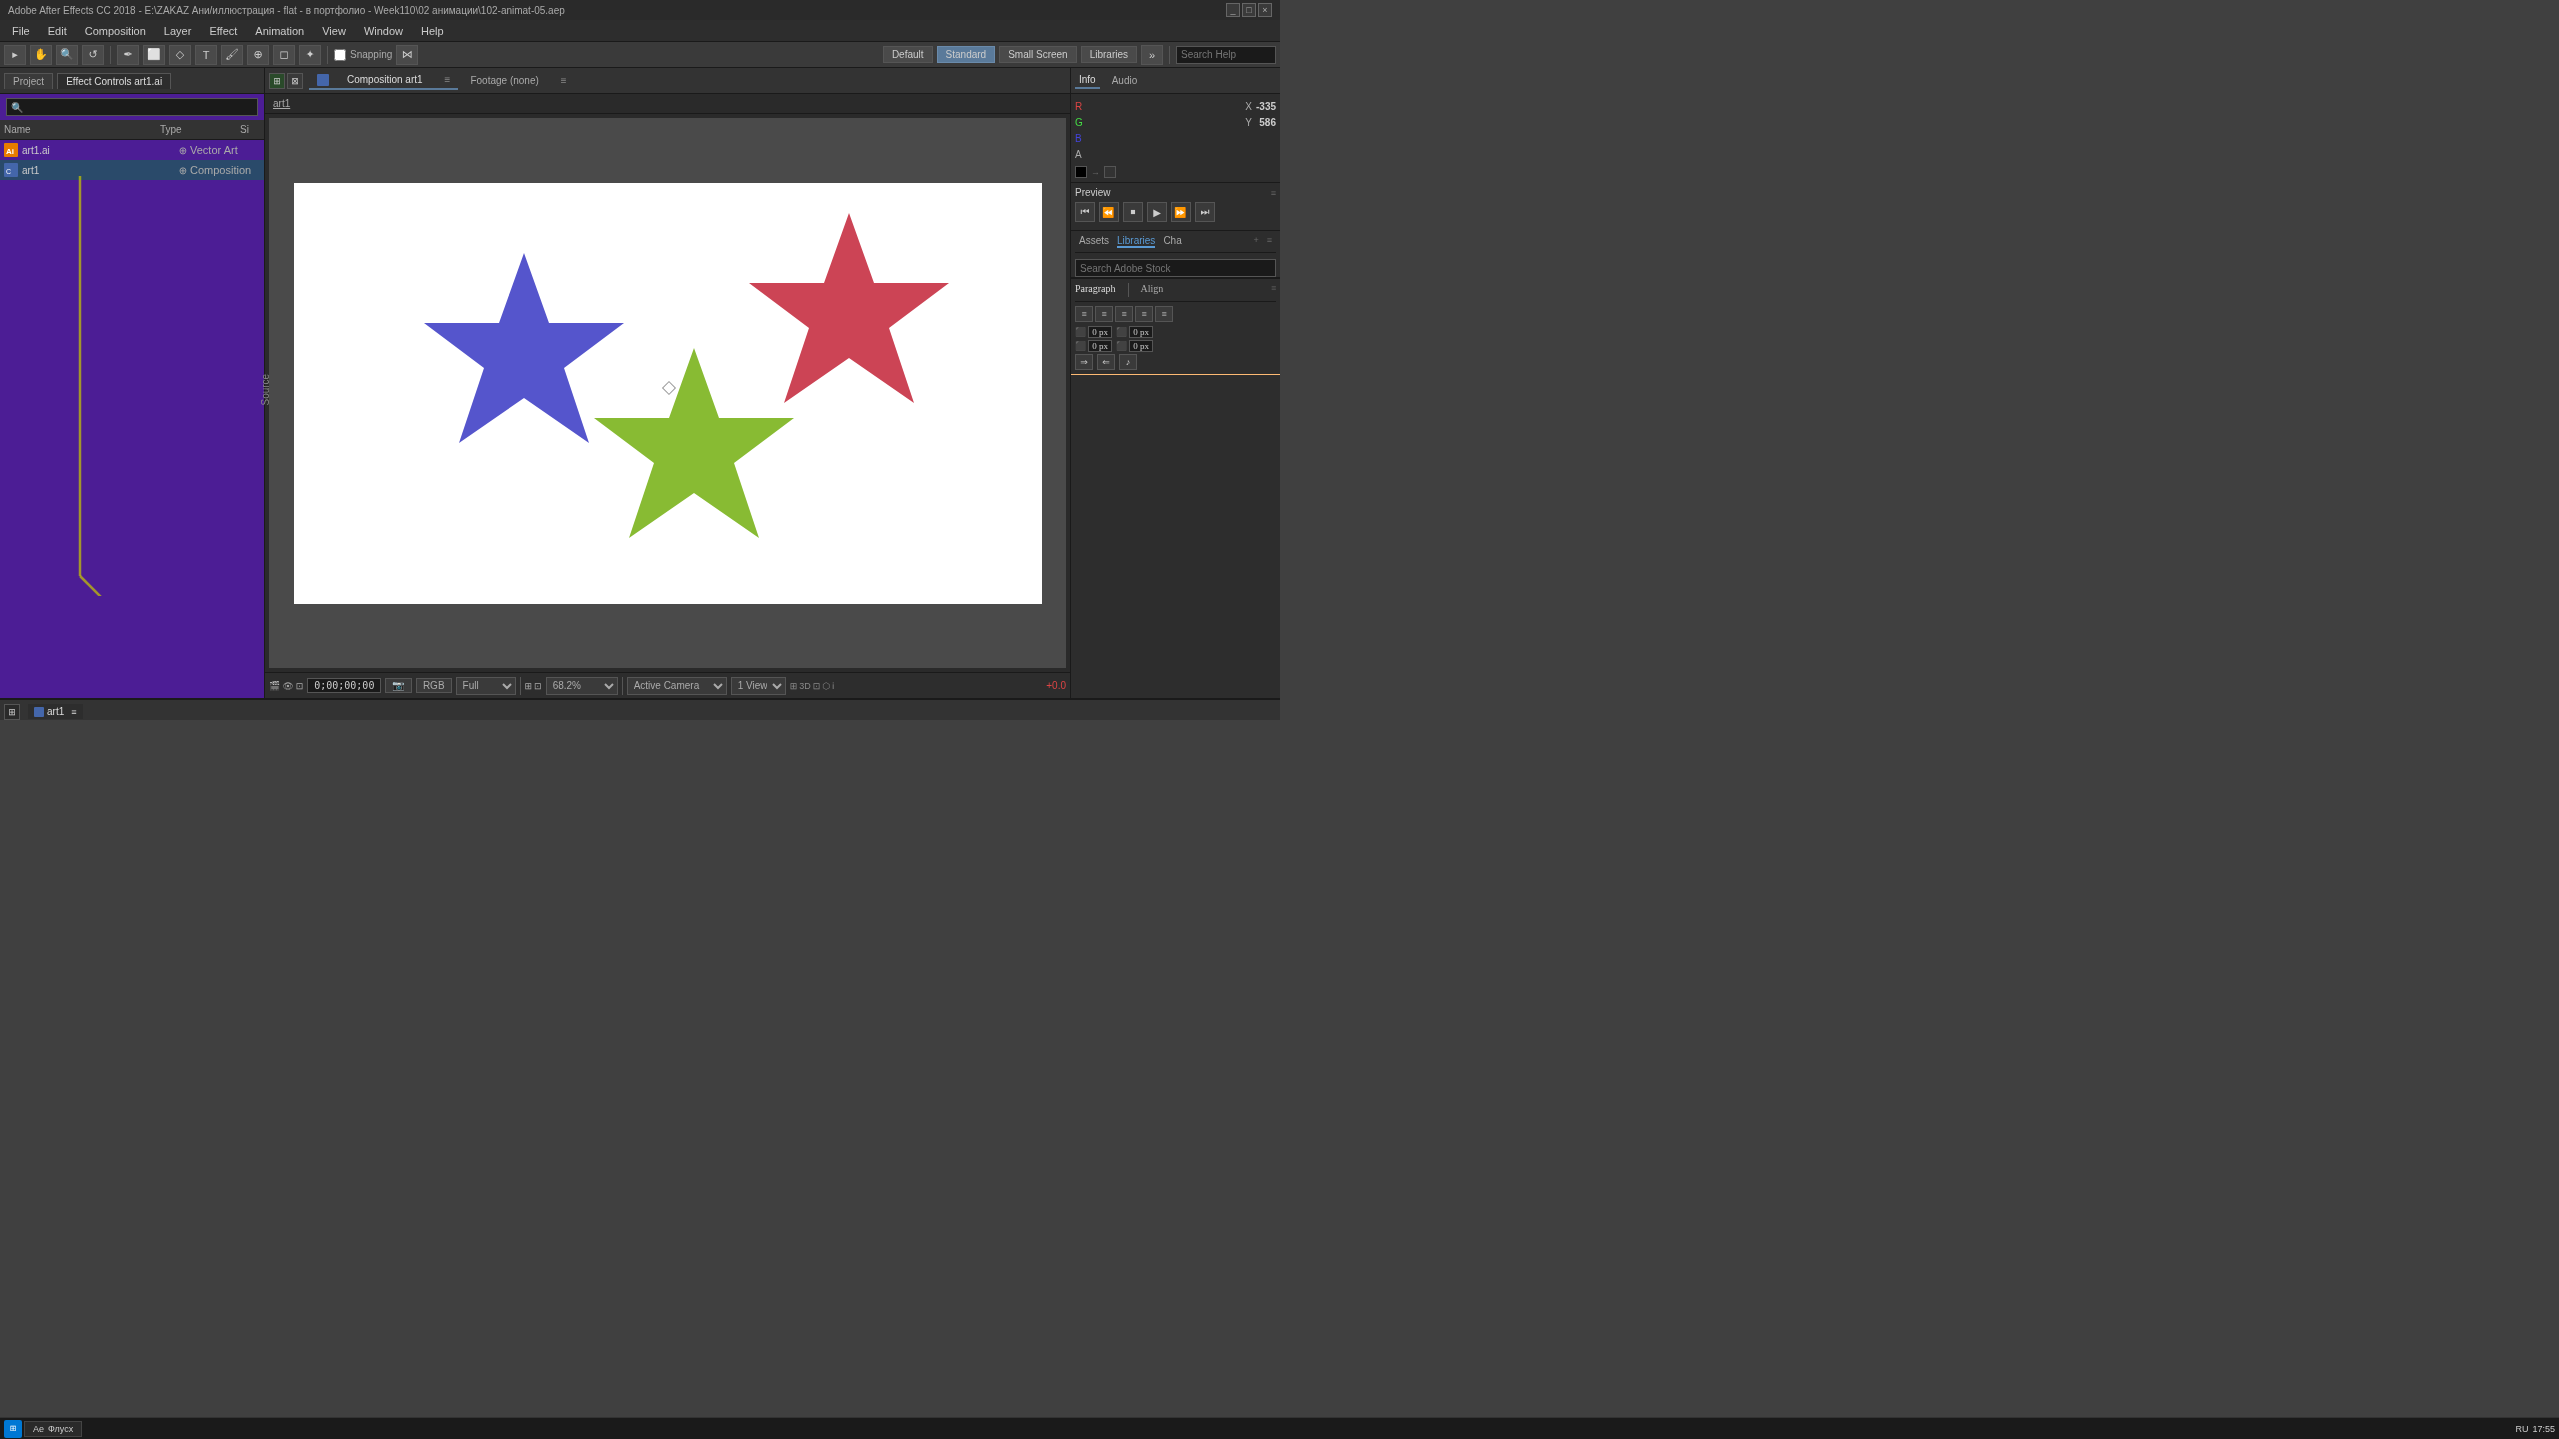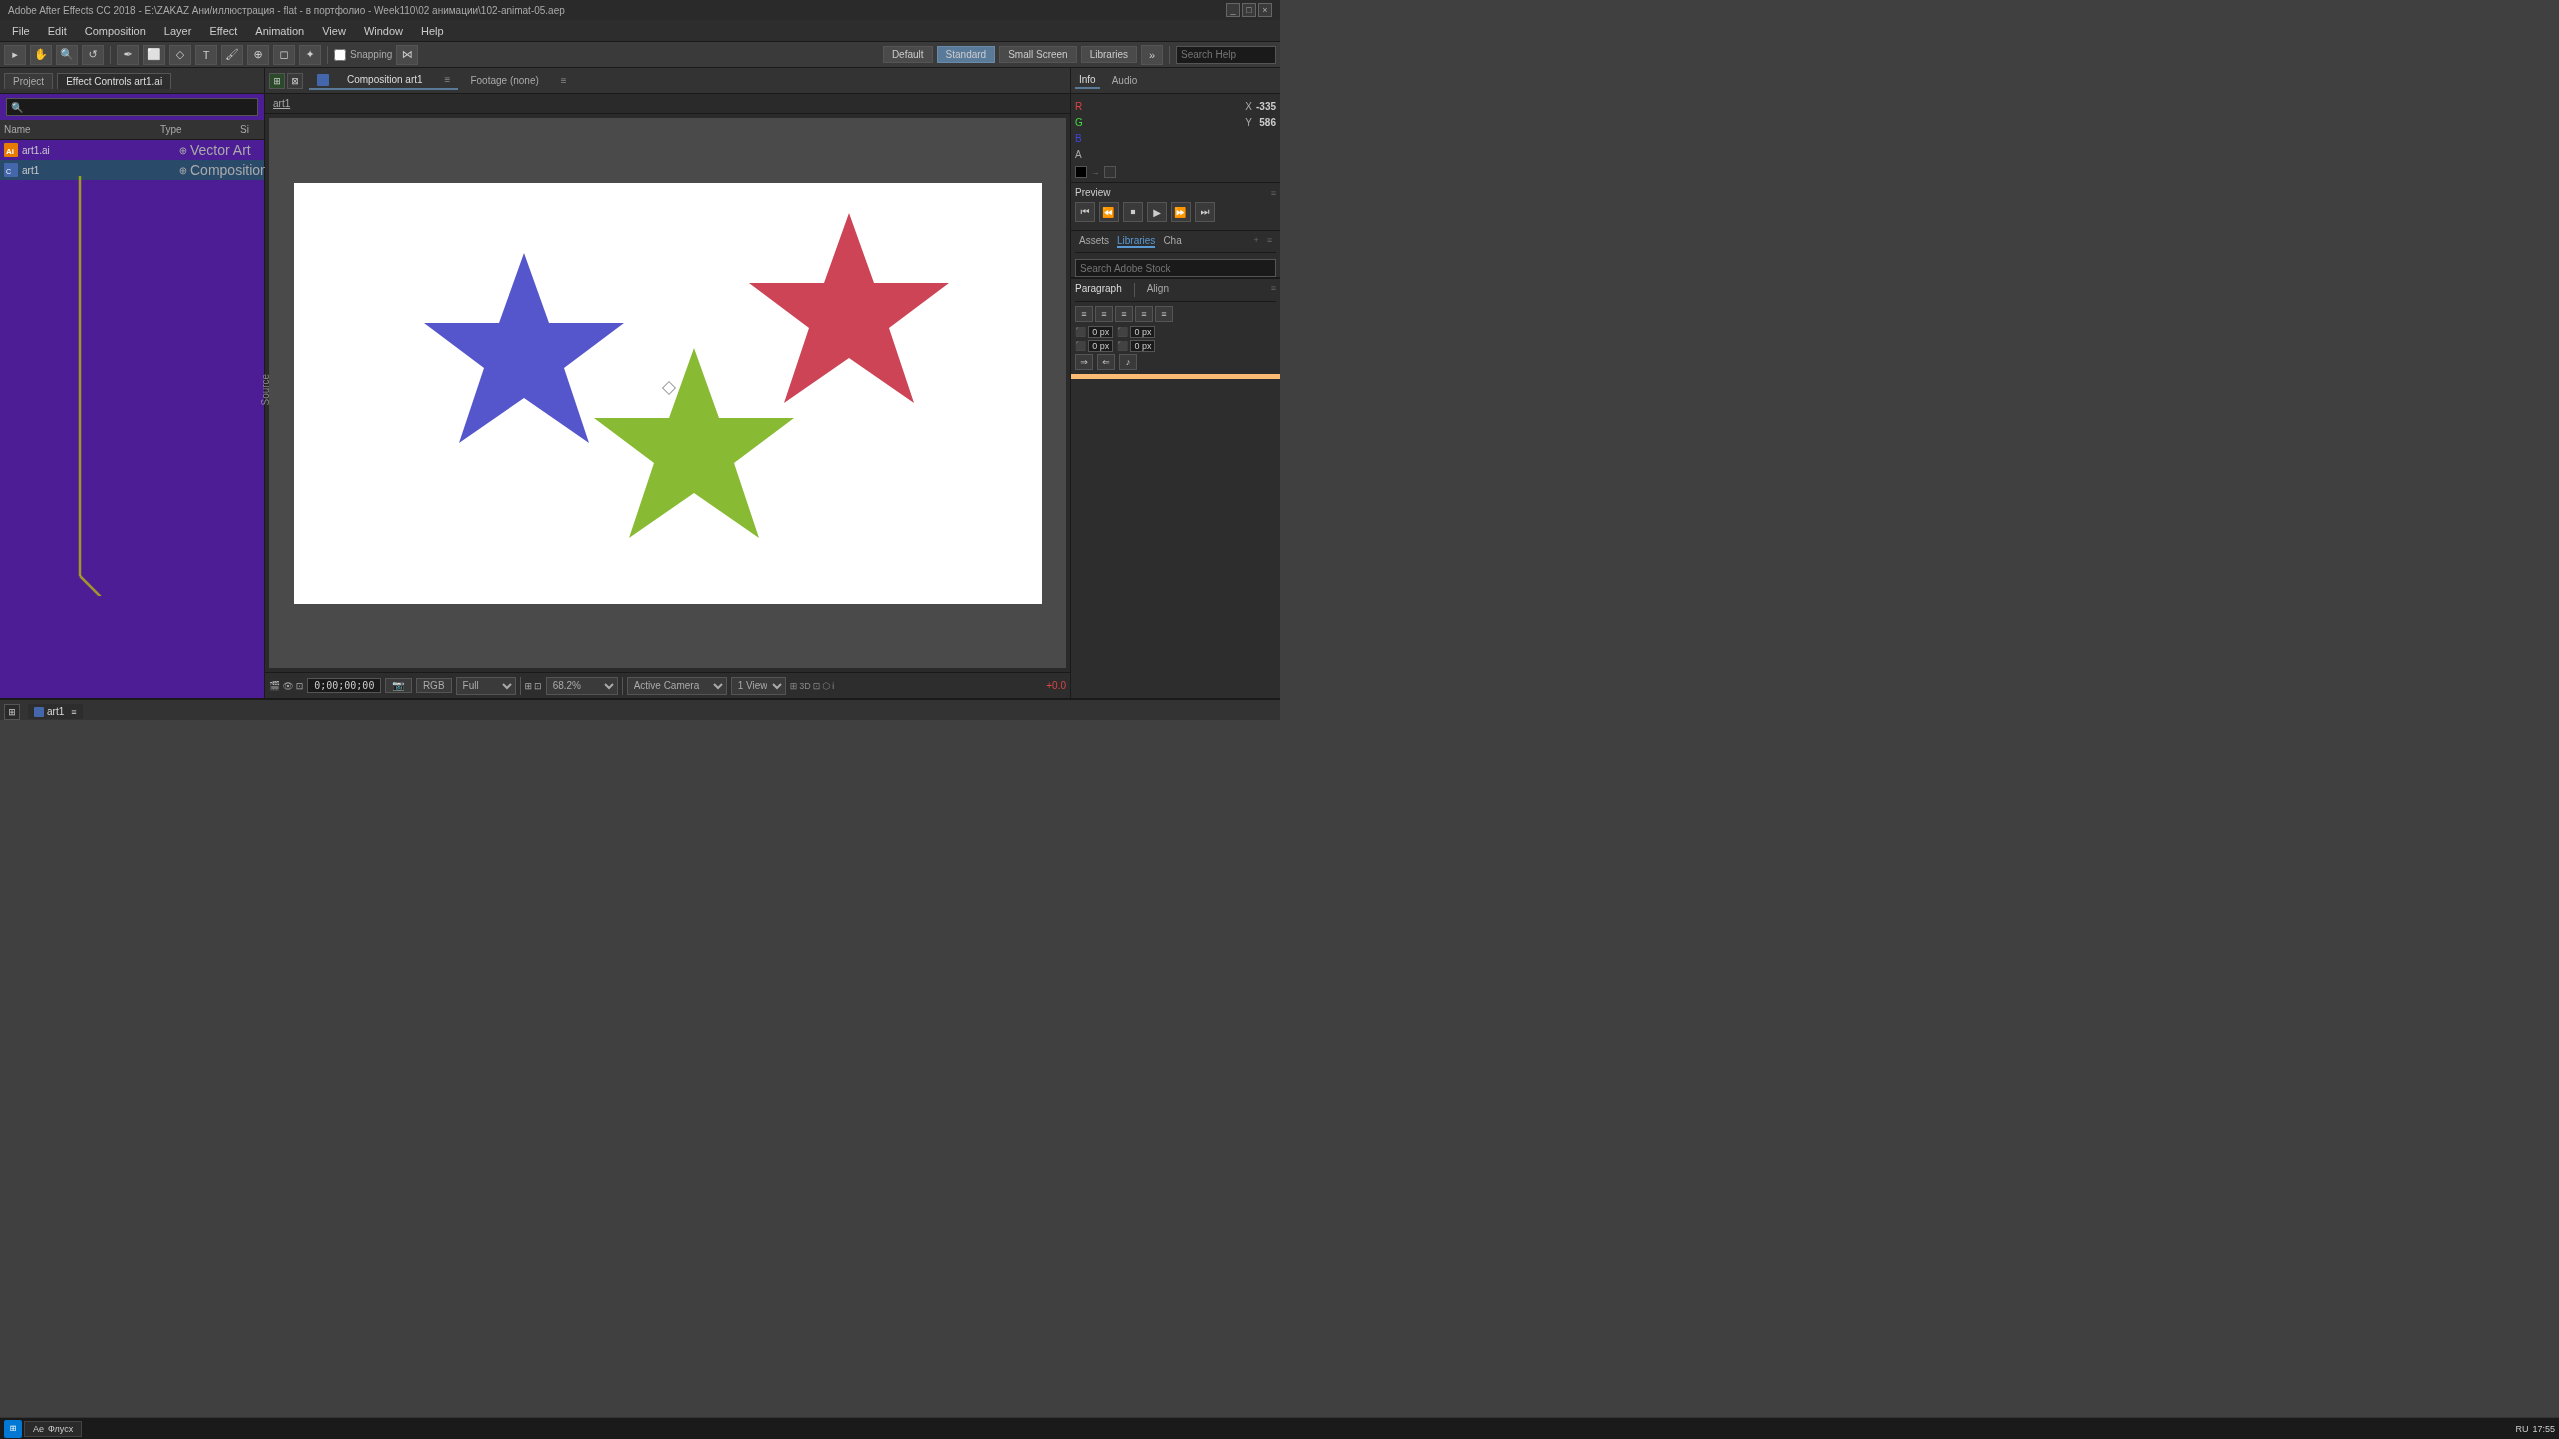--- a/index.html
+++ b/index.html
@@ -199,21 +199,21 @@
     }
     .project-item.selected { background: #2a4a6a; }
 
     .item-icon {
       width: 14px;
       height: 14px;
       margin-right: 4px;
       flex-shrink: 0;
     }
     .item-name { font-size: 10px; color: #ccc; flex: 1; }
-    .item-type { font-size: 14px; color: #aaa; width: 70px; }
+    .item-type { font-size: 11px; color: #aaa; width: 70px; }
     .item-size { font-size: 10px; color: #aaa; }
 
     
     #yellow-line {
       position: absolute;
       top: 48px;
       left: 0;
       width: 180px;
       height: 500px;
       pointer-events: none;
@@ -397,21 +397,22 @@
       padding: 16px;
       gap: 8px;
     }
     .cloud-icon-svg { opacity: 0.4; }
     .cloud-text { font-size: 10px; color: #888; line-height: 1.4; }
     .get-it-link { color: #5a9ad4; cursor: pointer; font-size: 10px; }
 
     
     #paragraph-section {
       padding: 4px;
-      border-bottom: 5px solid #fdba74;
+      border-bottom: 1px solid #fdba74;
+      font-family: Liberation Serif, serif;
     }
     #paragraph-tabs {
       display: flex;
       gap: 8px;
       border-bottom: 1px solid #1a1a1a;
       padding-bottom: 4px;
       margin-bottom: 4px;
     }
     .para-tab { font-size: 10px; color: #aaa; cursor: pointer; }
     .para-tab.active { color: #ddd; }

